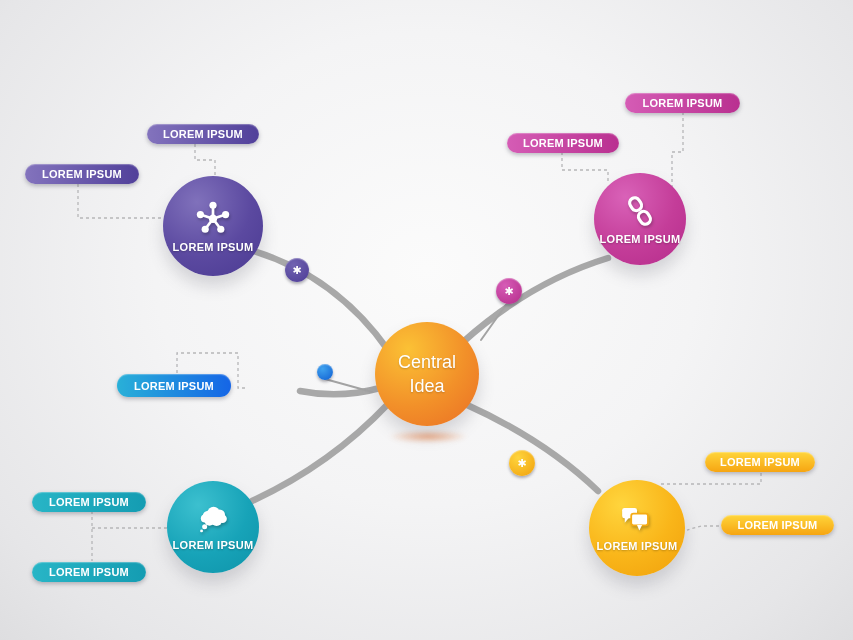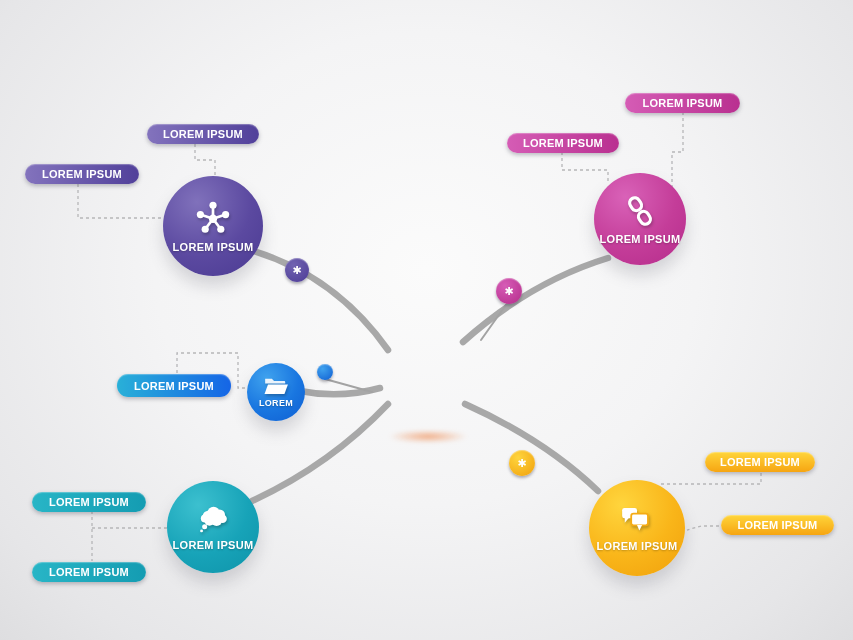--- a/index.html
+++ b/index.html
@@ -91,20 +91,24 @@
       <polyline class="dash" points="177,373 177,353 238,353 238,388 247,388"></polyline>
       <polyline class="dash" points="92,511 92,561"></polyline>
       <polyline class="dash" points="92,528 167,528"></polyline>
       <polyline class="dash" points="761,473 761,484 660,484"></polyline>
       <polyline class="dash" points="719,526 701,526 687,530"></polyline>
     </g>
   </svg>
 
   <div class="central-reflection"></div>
 
+  <div class="node node-central">
+    <span class="cline">Central</span>
+    <span class="cline">Idea</span>
+  </div>
 
   <div class="node node-purple">
     <span class="icon">
       <svg width="36" height="36" viewBox="0 0 24 24">
         <g stroke="#fff" stroke-width="1.8">
           <line x1="12" y1="12.5" x2="12" y2="3.5"></line>
             <line x1="12" y1="12.5" x2="3.6" y2="9.7"></line>
           <line x1="12" y1="12.5" x2="6.8" y2="19.5"></line>
             <line x1="12" y1="12.5" x2="17.2" y2="19.5"></line>
           <line x1="12" y1="12.5" x2="20.4" y2="9.7"></line>
@@ -127,29 +131,20 @@
       <svg width="34" height="34" viewBox="0 0 28 28">
         <g transform="rotate(-33 14 14)" fill="none" stroke="#fff" stroke-width="2.6">
           <rect x="9.8" y="1.8" width="8.4" height="11" rx="4.2"></rect>
           <rect x="9.8" y="15.2" width="8.4" height="11" rx="4.2"></rect>
         </g>
       </svg>
     </span>
     <span class="label">LOREM IPSUM</span>
   </div>
 
-  <div class="node node-blue">
-    <span class="icon">
-      <svg width="26" height="20" viewBox="0 0 24 18">
-        <path d="M2 2.2 h6.2 l2 2.1 h9.3 c0.6 0 1 0.4 1 1 V6.8 H2 Z" fill="#fff" opacity=".9"></path>
-        <polygon points="4.6,7.6 23,7.6 19.8,16.4 1.4,16.4" fill="#fff"></polygon>
-      </svg>
-    </span>
-    <span class="label">LOREM</span>
-  </div>
 
   <div class="node node-teal">
     <span class="icon">
       <svg width="36" height="31" viewBox="0 0 30 26">
         <g fill="#fff">
           <circle cx="11" cy="11" r="4.6"></circle>
             <circle cx="15.5" cy="8.3" r="5.2"></circle>
           <circle cx="20.5" cy="10" r="4.6"></circle>
             <circle cx="23" cy="13.2" r="3.6"></circle>
           <circle cx="18" cy="14.5" r="4.8"></circle>

